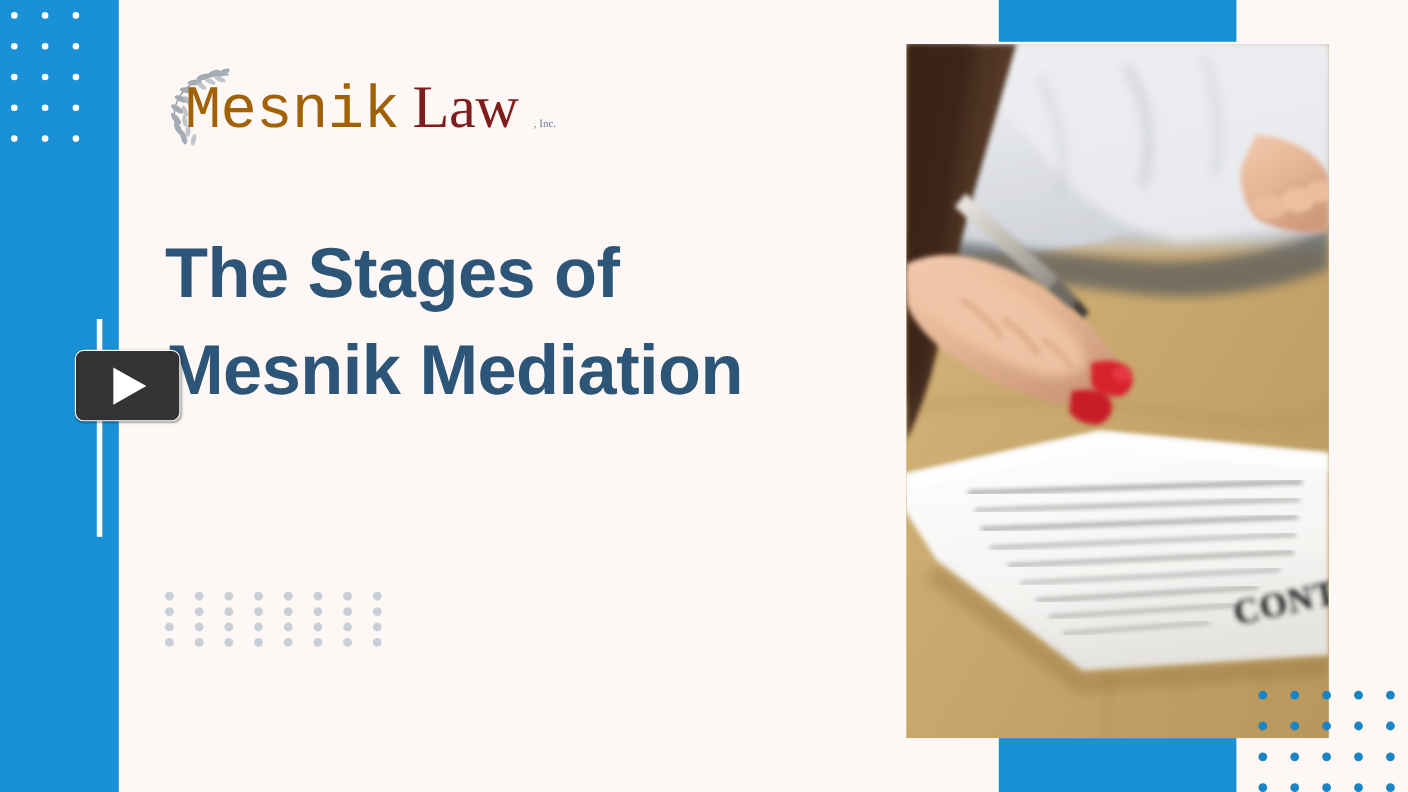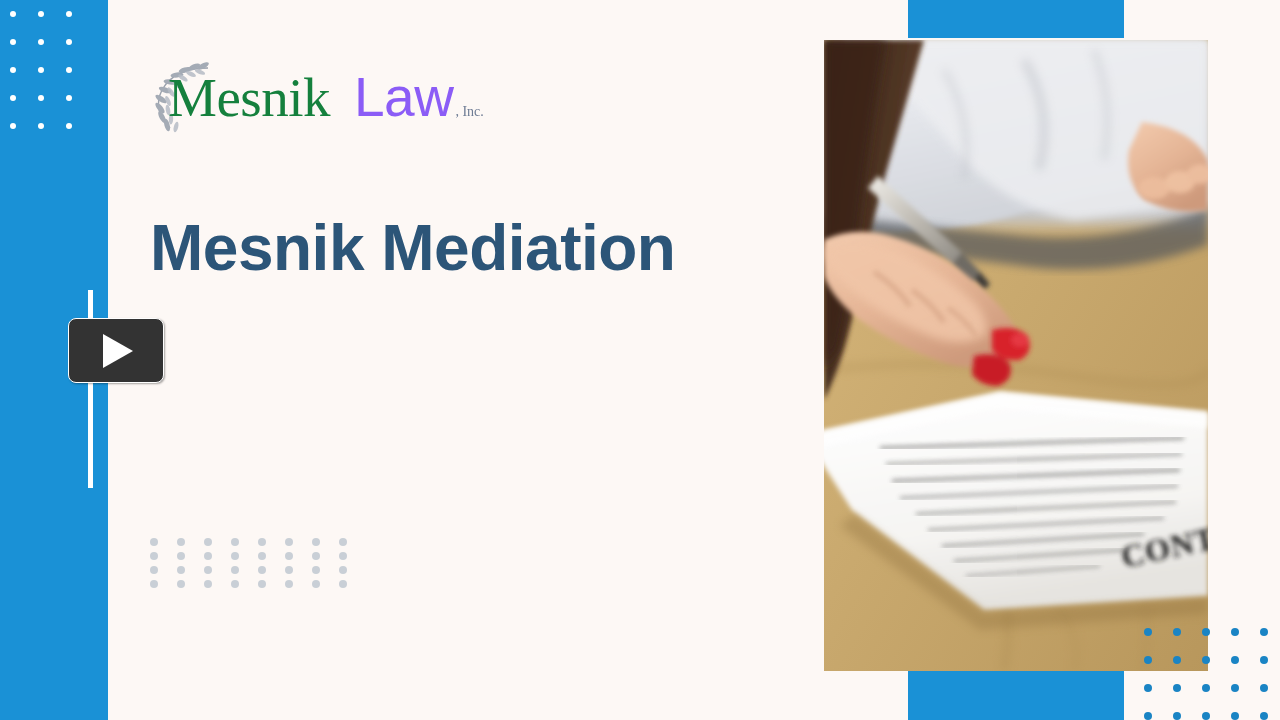--- a/index.html
+++ b/index.html
@@ -68,48 +68,48 @@
   }
   .logo-text {
     position: absolute;
     left: 18px; top: 0;
     height: 78px;
     display: flex;
     align-items: baseline;
     white-space: nowrap;
   }
   .logo-word-1 {
+    font-family: Liberation Mono, monospace;
+    font-size: 55px;
+    color: #a16207;
+    line-height: 78px;
+    letter-spacing: -0.5px;
+  }
+  .logo-word-2 {
     font-family: Liberation Serif, serif;
     font-size: 55px;
-    color: #15803d;
+    color: #7f1d1d;
     line-height: 78px;
     letter-spacing: -0.5px;
-  }
-  .logo-word-2 {
-    font-family: Liberation Sans, sans-serif;
-    font-size: 55px;
-    color: #8b5cf6;
-    line-height: 78px;
-    letter-spacing: -0.5px;
-    margin-left: 24px;
+    margin-left: 12px;
   }
   .logo-word-3 {
     font-family: "Liberation Serif", serif;
     font-size: 55px;
     color: #3C6FA8;
     line-height: 78px;
     letter-spacing: -0.5px;
     margin-left: 12px;
   }
   .logo-inc {
     font-family: "Liberation Serif", serif;
-    font-size: 14px;
+    font-size: 10px;
     color: #6E7C94;
     line-height: 78px;
-    margin-left: 2px;
+    margin-left: 14px;
   }
 
   
   .title-block {
     position: absolute;
     left: 150px; top: 204px;
     width: 640px;
   }
   .title-line {
     font-family: "Liberation Sans", sans-serif;
@@ -371,20 +371,21 @@
       </g>
     </svg>
     <div class="logo-text">
       <span class="logo-word-1">Mesnik</span>
       <span class="logo-word-2">Law</span>
       <span class="logo-inc">, Inc.</span>
     </div>
   </div>
 
   <div class="title-block">
+    <div class="title-line">The Stages of</div>
     <div class="title-line">Mesnik Mediation</div>
   </div>
 
   <div class="accent-line"></div>
 
   <div class="play-button">
     <div class="play-triangle"></div>
   </div>
 
   <div class="gray-dots">

